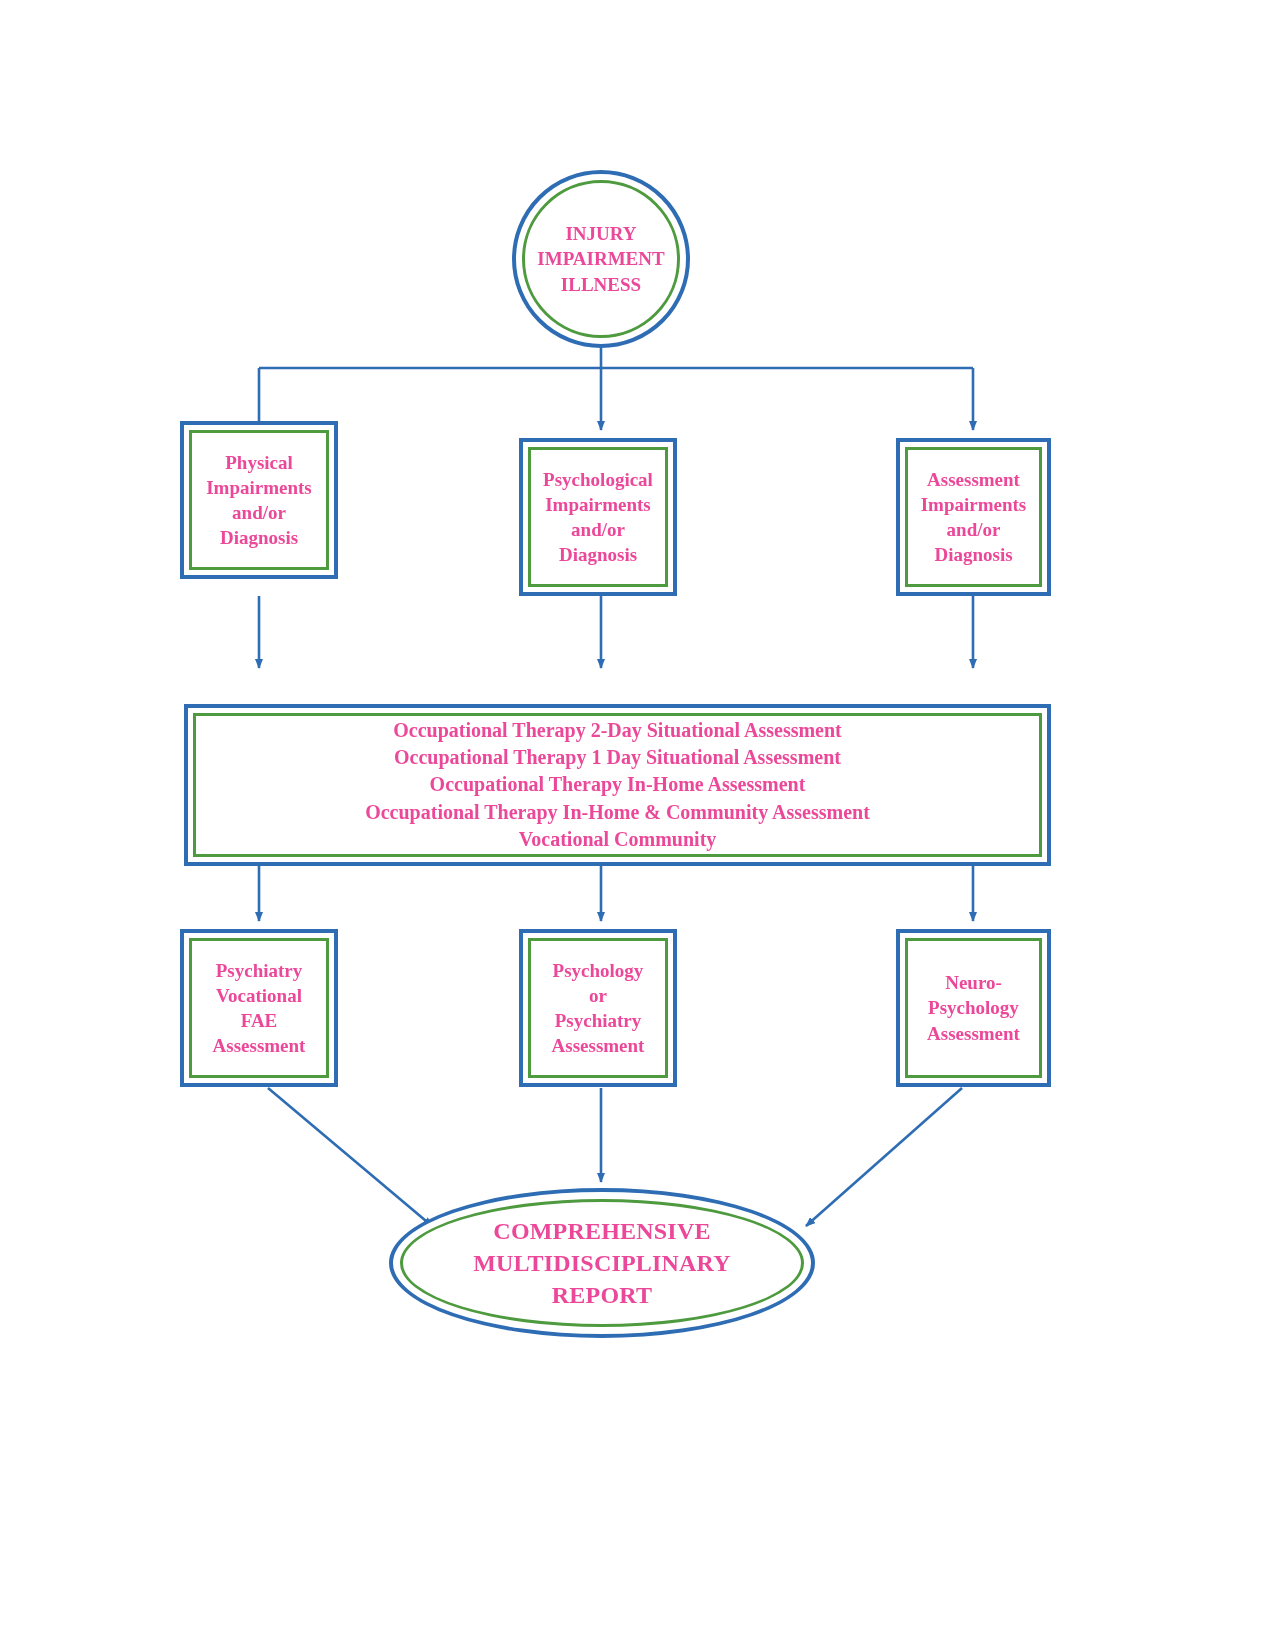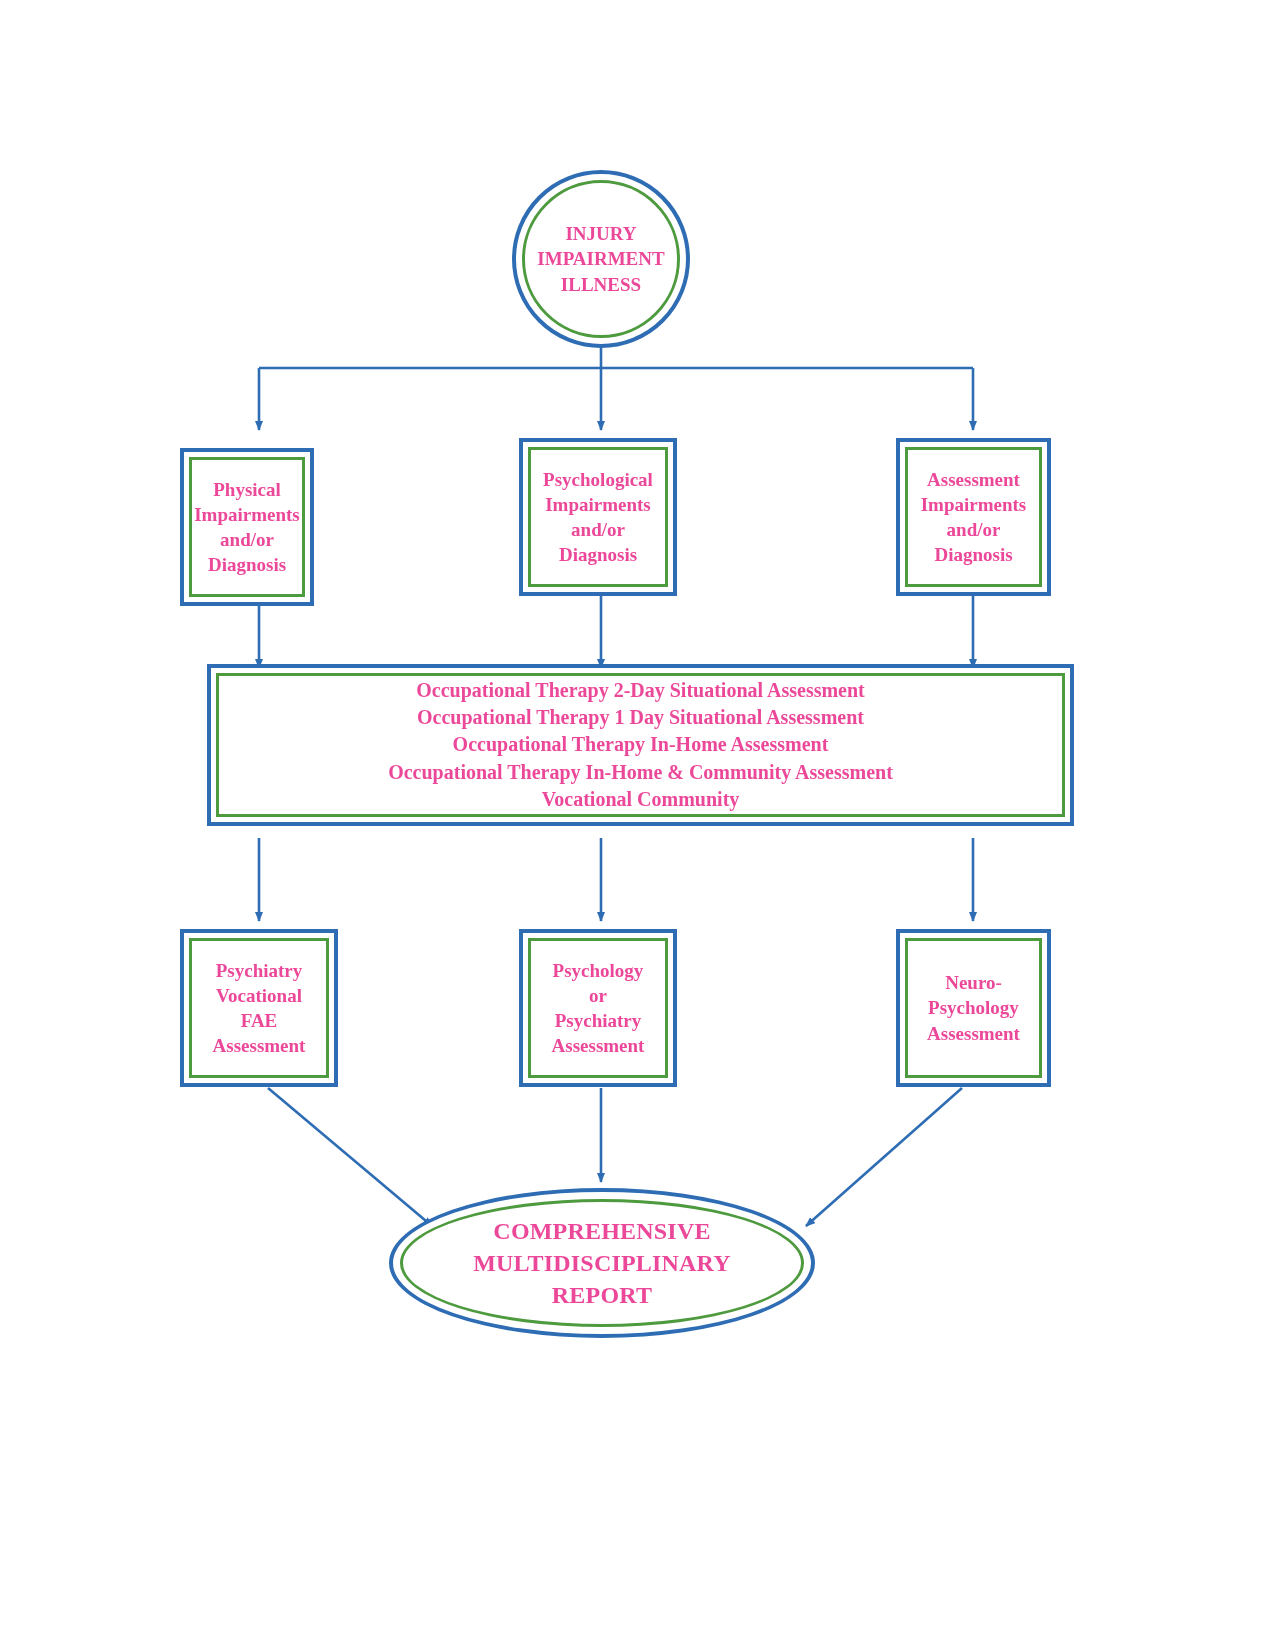--- a/index.html
+++ b/index.html
@@ -78,31 +78,30 @@
     display: flex;
     align-items: center;
     justify-content: center;
     box-sizing: border-box;
   }
   #node-injury .lines {
     font-size: 19px;
     line-height: 1.34;
   }
   
-  #node-physical { left: 180px; top: 448px; width: 134px; height: 158px; }
+  #node-physical { left: 180px; top: 421px; width: 158px; height: 158px; }
   #node-psychological { left: 519px; top: 438px; width: 158px; height: 158px; }
   #node-cognitive { left: 896px; top: 438px; width: 155px; height: 158px; }
 
   
   #node-assessments {
     left: 184px;
-    top: 664px;
+    top: 704px;
     width: 867px;
     height: 162px;
-    margin-left: 23px;
   }
   #node-assessments .rect-inner {
     border: 3px solid #4E9A3E;
     padding: 8px 10px;
   }
   #node-assessments .lines {
     font-size: 20px;
     line-height: 1.37;
   }
 

